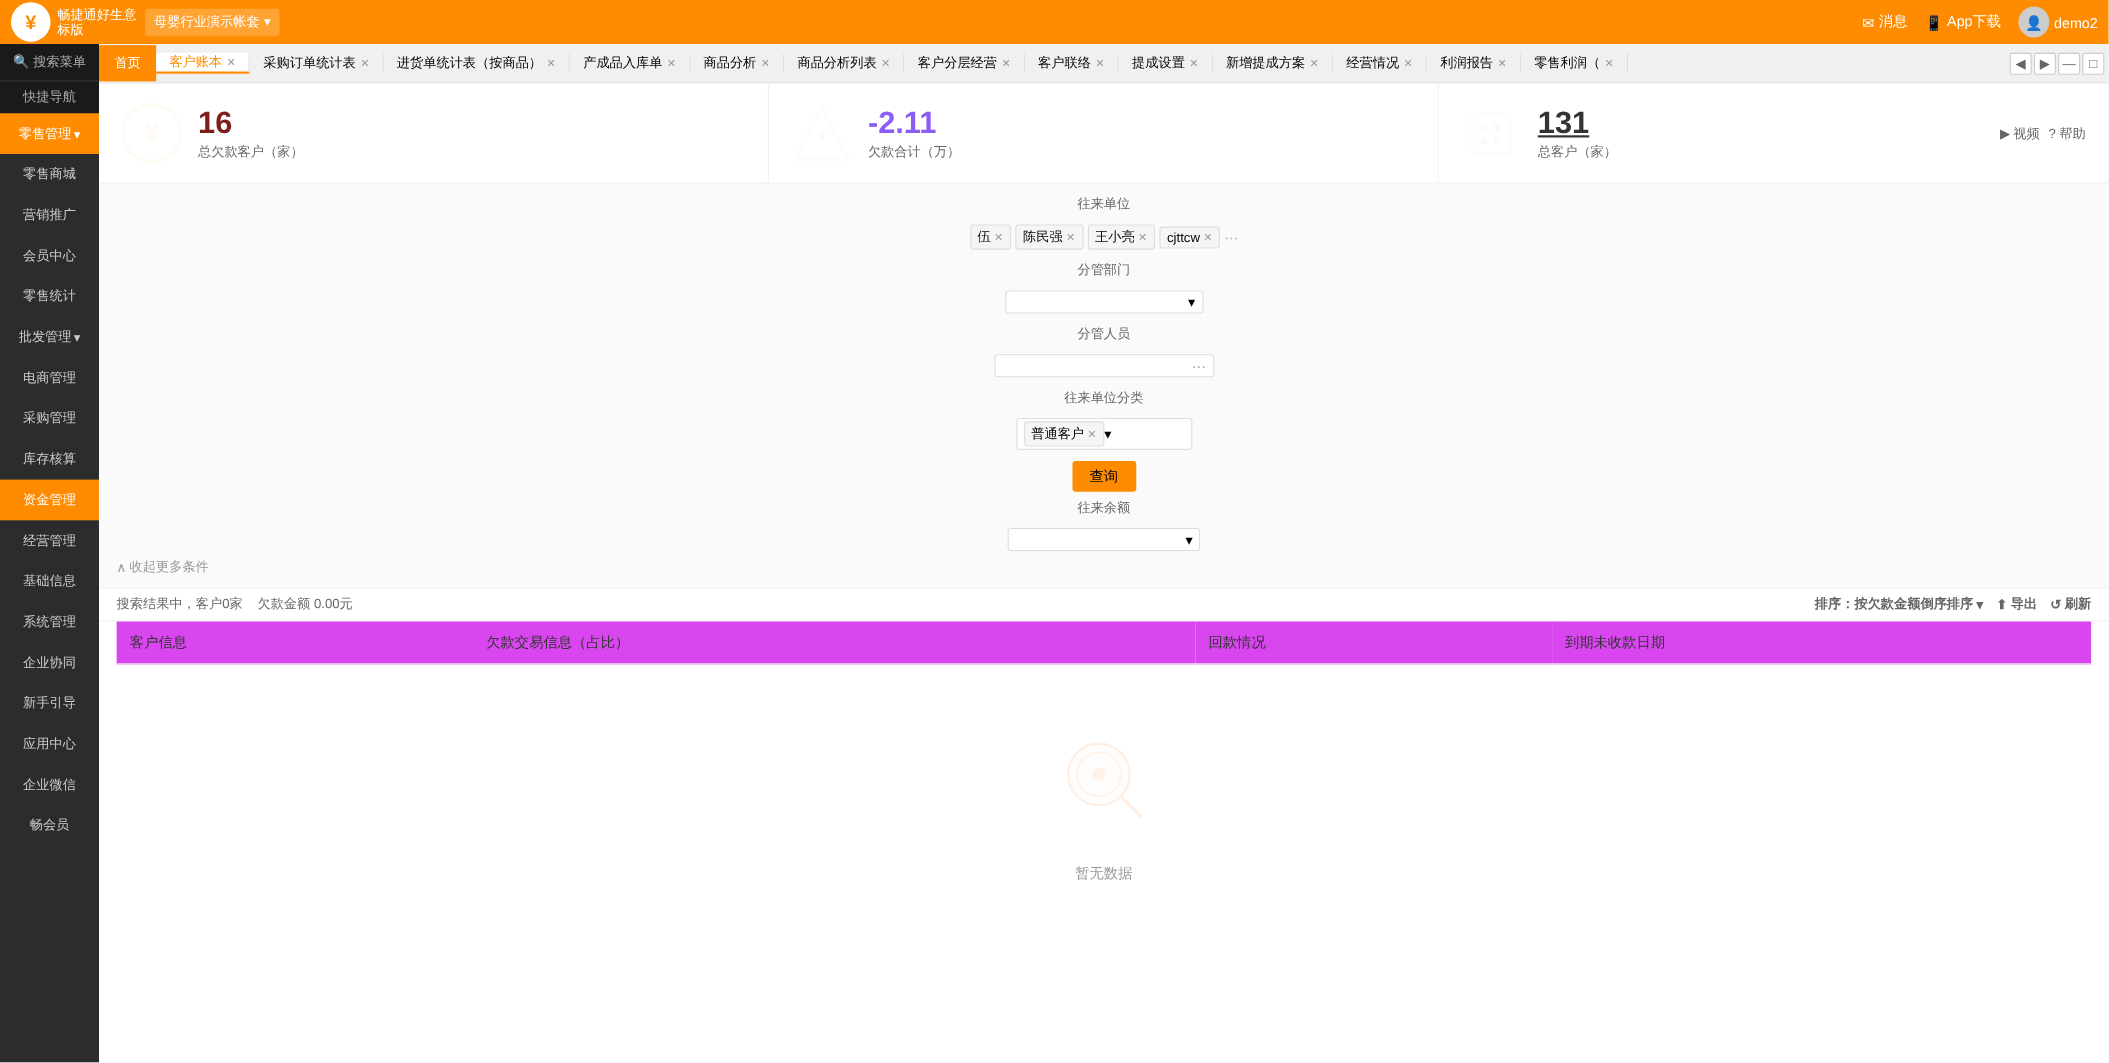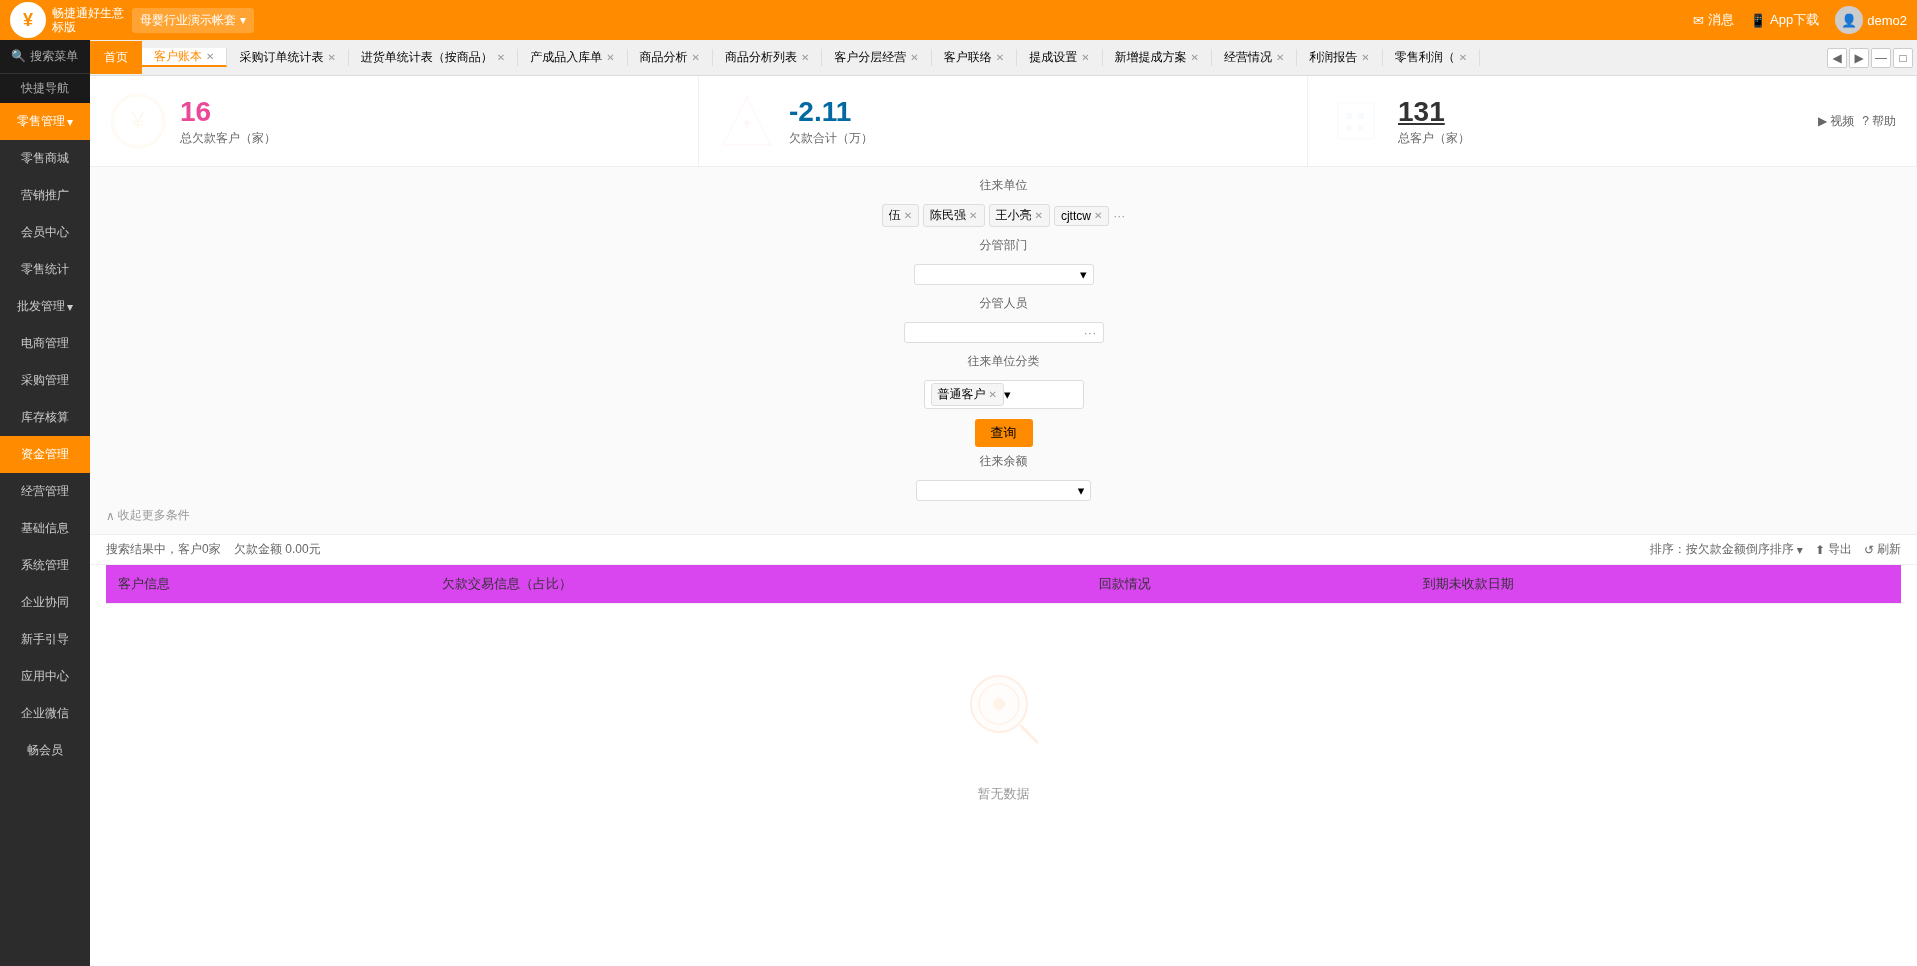--- a/index.html
+++ b/index.html
@@ -49,41 +49,41 @@
     .tab-control-btn { width: 20px; height: 20px; display: flex; align-items: center; justify-content: center; cursor: pointer; color: #666; font-size: 12px; border: 1px solid #ccc; background: white; border-radius: 2px; }
 
     
     .content { flex: 1; overflow: auto; background: white; }
 
     
     .summary-cards { display: flex; background: white; border-bottom: 1px solid #eee; }
     .summary-card { flex: 1; padding: 16px 20px; display: flex; align-items: center; gap: 14px; border-right: 1px solid #f0f0f0; min-height: 90px; }
     .summary-card-icon { width: 56px; height: 56px; display: flex; align-items: center; justify-content: center; font-size: 40px; opacity: 0.15; }
     .summary-card-data { }
-    .summary-card-value { font-size: 28px; font-weight: bold; color: #ec4899; }
+    .summary-card-value { font-size: 28px; font-weight: bold; color: #7f1d1d; }
     .summary-card-value.dark { color: #333; text-decoration: underline; }
     .summary-card-label { font-size: 12px; color: #666; margin-top: 2px; }
     .summary-card-actions { margin-left: auto; display: flex; gap: 8px; align-items: flex-start; }
     .action-link { font-size: 12px; color: #666; cursor: pointer; display: flex; align-items: center; gap: 3px; }
 
     
     .filter-area { padding: 10px 16px; background: #fafafa; border-bottom: 1px solid #eee; }
     .filter-row { display: flex; align-items: center; gap: 10px; flex-wrap: wrap; margin-bottom: 6px; flex-direction: column; }
     .filter-label { font-size: 12px; color: #666; white-space: nowrap; }
     .filter-tags { display: flex; align-items: center; gap: 4px; flex-wrap: wrap; }
     .filter-tag { background: #f5f5f5; border: 1px solid #ddd; border-radius: 3px; padding: 2px 6px; font-size: 12px; display: flex; align-items: center; gap: 3px; }
     .filter-tag .x { cursor: pointer; color: #999; font-size: 10px; }
     .filter-more { color: #999; cursor: pointer; font-size: 12px; }
     .collapse-btn { color: #999; font-size: 12px; cursor: pointer; display: flex; align-items: center; gap: 3px; }
 
     
     .result-bar { padding: 6px 16px; background: white; display: flex; align-items: center; justify-content: space-between; border-bottom: 1px solid #f0f0f0; }
     .result-info { font-size: 12px; color: #666; }
     .result-actions { display: flex; align-items: center; gap: 12px; font-size: 12px; color: #666; }
-    .result-actions span { cursor: pointer; display: flex; align-items: center; gap: 3px; }
+    .result-actions span { cursor: pointer; display: flex; align-items: center; gap: 3px; font-weight: bold; }
     .sort-select { display: flex; align-items: center; gap: 3px; cursor: pointer; }
 
     
     .table-container { padding: 0 16px; }
     .data-table { width: 100%; border-collapse: collapse; margin-top: 0; }
     .data-table th { padding: 10px 12px; text-align: left; font-size: 13px; color: #333; font-weight: normal; border-bottom: 1px solid #eee; background: #d946ef; }
 
     
     .empty-state { display: flex; flex-direction: column; align-items: center; justify-content: center; padding: 60px 20px; }
     .empty-icon { font-size: 80px; opacity: 0.3; color: #ff8c00; }
@@ -281,21 +281,21 @@
         </div>
 
         <div class="summary-card">
           <div class="summary-card-icon" style="color:#e74c3c;">
             <svg width="56" height="56" viewBox="0 0 56 56" fill="none" xmlns="http://www.w3.org/2000/svg">
               <polygon points="28,4 52,52 4,52" stroke="#e74c3c" stroke-width="2" fill="none" opacity="0.2"></polygon>
               <text x="28" y="36" text-anchor="middle" font-size="16" fill="#e74c3c" opacity="0.3">✦</text>
             </svg>
           </div>
           <div class="summary-card-data">
-            <div class="summary-card-value" style="color:#0369a1;">-2.11</div>
+            <div class="summary-card-value" style="color:#8b5cf6;">-2.11</div>
             <div class="summary-card-label">欠款合计（万）</div>
           </div>
         </div>
 
         <div class="summary-card">
           <div class="summary-card-icon" style="color:#5b9bd5;">
             <svg width="56" height="56" viewBox="0 0 56 56" fill="none" xmlns="http://www.w3.org/2000/svg">
               <rect x="10" y="10" width="36" height="36" rx="2" stroke="#5b9bd5" stroke-width="2" fill="none" opacity="0.2"></rect>
               <rect x="18" y="20" width="6" height="6" fill="#5b9bd5" opacity="0.3"></rect>
               <rect x="30" y="20" width="6" height="6" fill="#5b9bd5" opacity="0.3"></rect>

